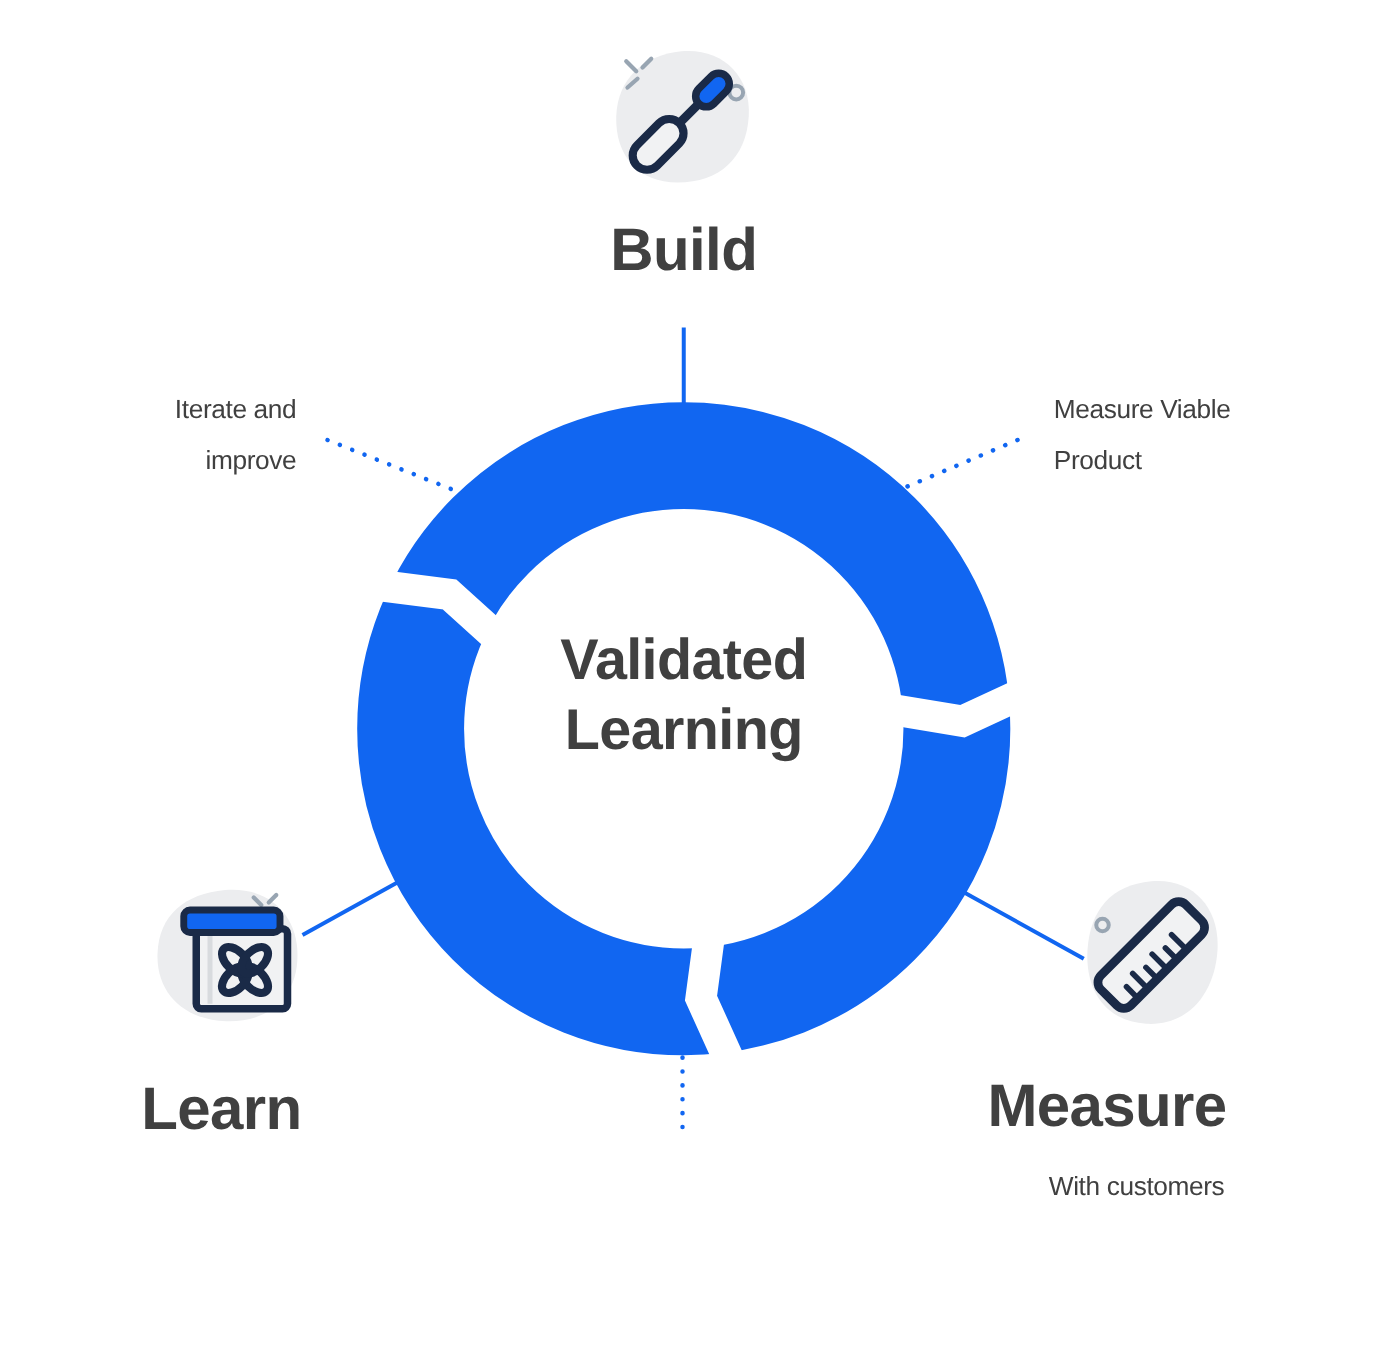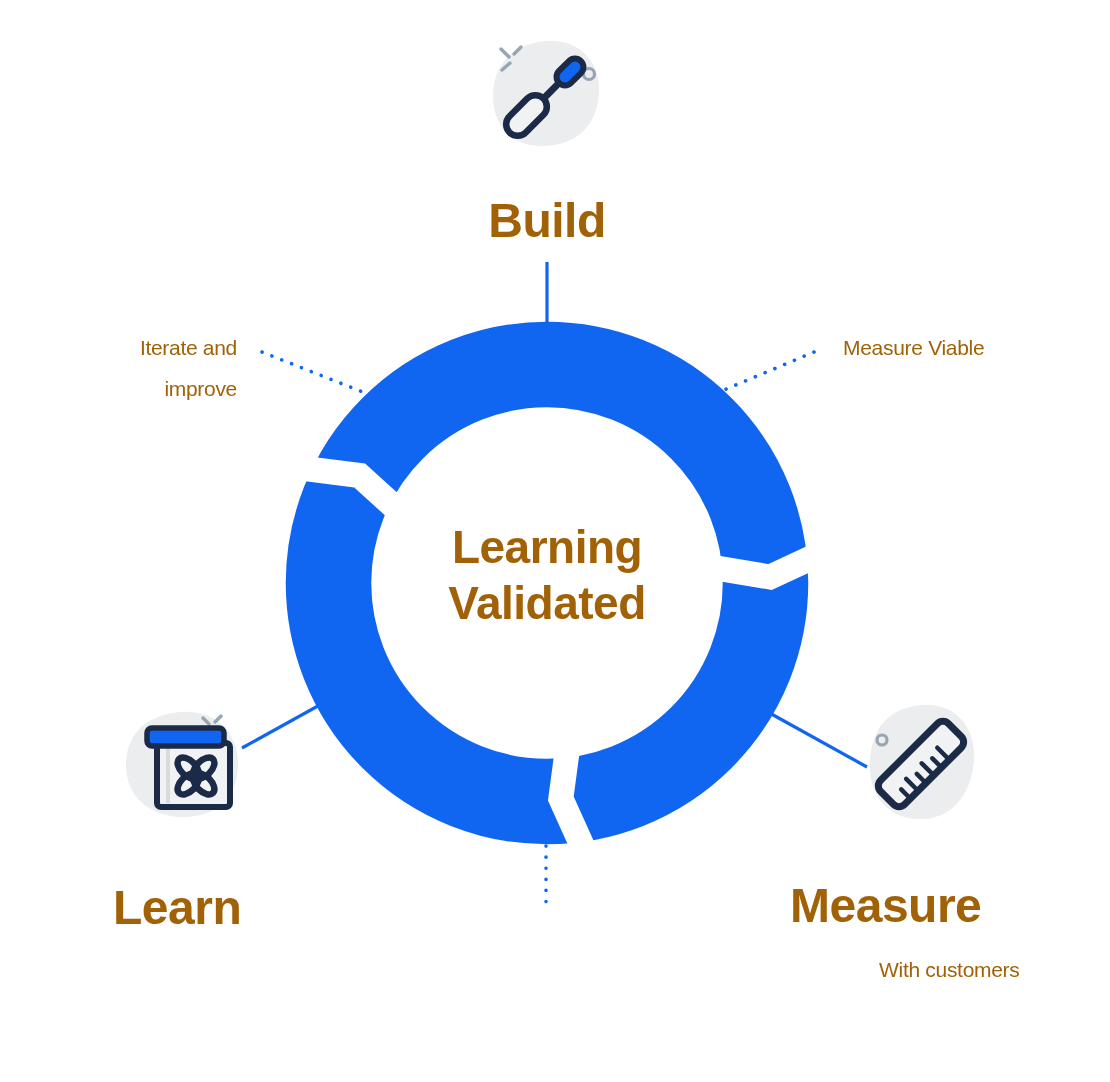--- a/index.html
+++ b/index.html
@@ -4,21 +4,21 @@
 <style>
   html,body{margin:0;padding:0;background:#ffffff;}
   .canvas{
     position:relative;
     width:1110px;height:1082px;
     background:#ffffff;
     font-family:"Liberation Sans","DejaVu Sans",sans-serif;
     overflow:hidden;
   }
   .canvas svg{position:absolute;left:0;top:0;}
-  .label{position:absolute;color:#a16207;margin-top:20px;}
+  .label{position:absolute;color:#404040;}
   .title{
     font-size:48px;font-weight:700;line-height:1;
     letter-spacing:-0.5px;white-space:nowrap;text-align:right;
   }
   .note{
     font-size:21px;font-weight:400;line-height:40px;
     letter-spacing:-0.3px;white-space:nowrap;
   }
   .center-label{
     font-size:46px;font-weight:700;line-height:56px;
@@ -94,39 +94,40 @@
           <line x1="-10" y1="14" x2="-10" y2="4"></line>
           <line x1="1" y1="14" x2="1" y2="0"></line>
           <line x1="12" y1="14" x2="12" y2="4"></line>
           <line x1="23" y1="14" x2="23" y2="0"></line>
         </g>
       </g>
     </g>
   </svg>
 
   <div class="label center-label" style="left:372px;top:499px;width:350px;">
+    <div>Validated</div>
     <div>Learning</div>
-    <div>Validated</div>
   </div>
 
   <div class="label title ta-center" style="left:422px;top:177px;width:250px;">Build</div>
 
   <div class="label title" style="left:113px;top:864px;">Learn</div>
 
   <div class="label title" style="left:790px;top:862px;">Measure</div>
 
-  <div class="label note" style="left:879px;top:932px;line-height:36px;">
+  <div class="label note" style="left:839px;top:932px;line-height:36px;">
     <div>With customers</div>
   </div>
 
   <div class="label note ta-right" style="left:17px;top:307px;width:220px;line-height:41px;">
     <div>Iterate and</div>
     <div>improve</div>
   </div>
 
   <div class="label note" style="left:843px;top:307px;line-height:41px;">
     <div>Measure Viable</div>
+    <div>Product</div>
   </div>
 
   <div class="label note ta-center" style="left:386px;top:928px;width:310px;line-height:38px;">
   </div>
 
 </div>
 
 </body></html>

